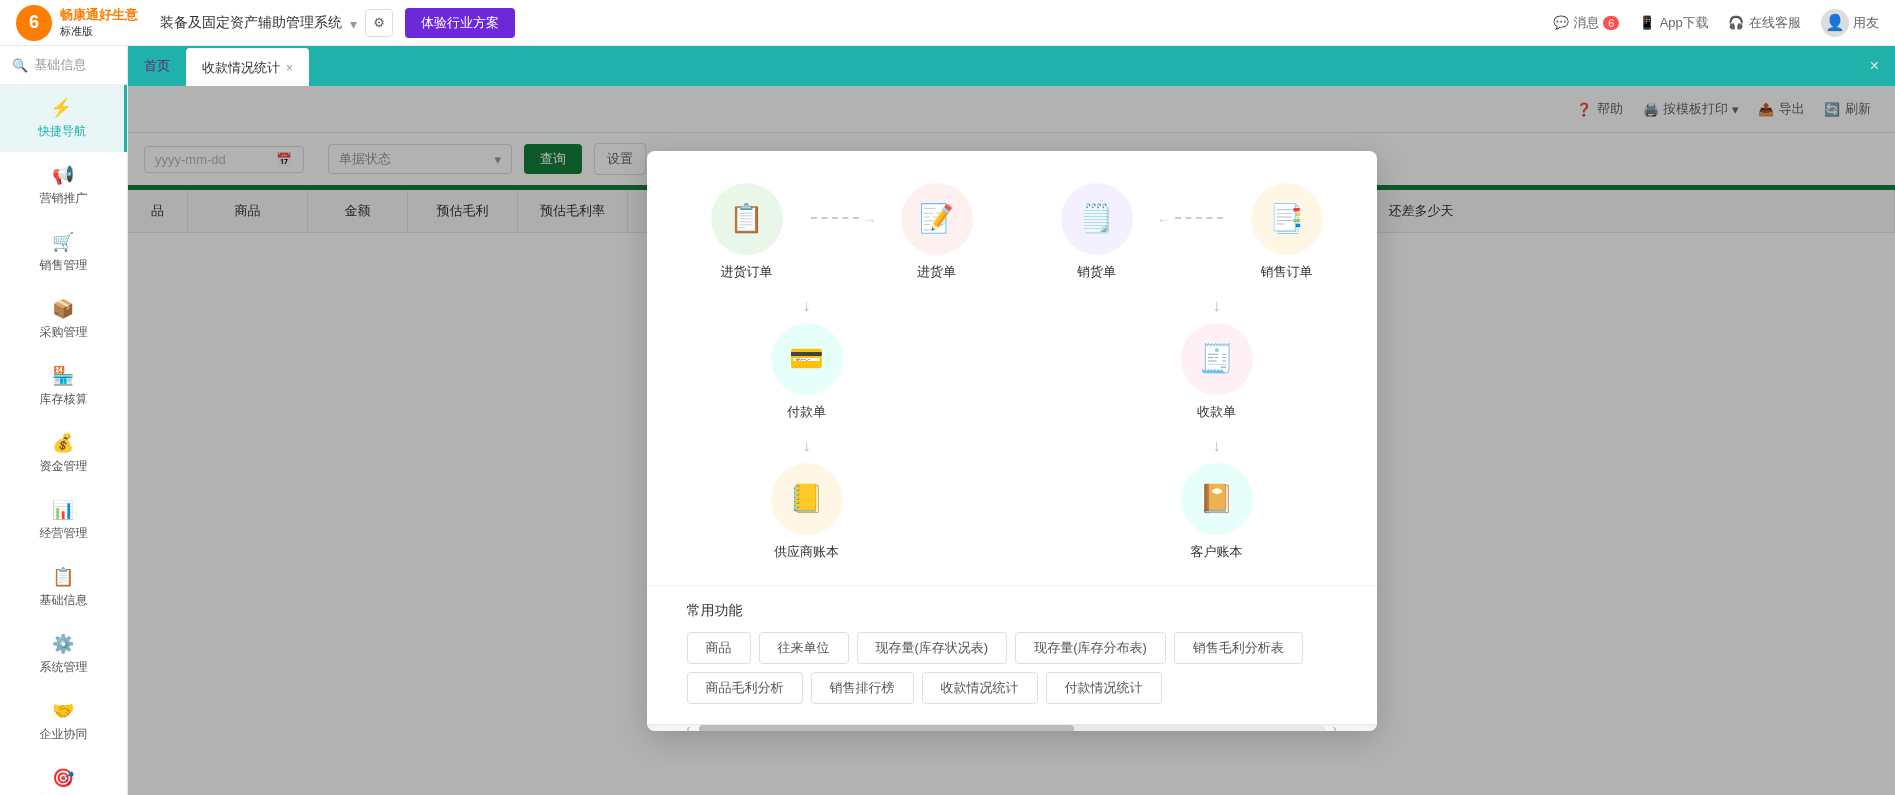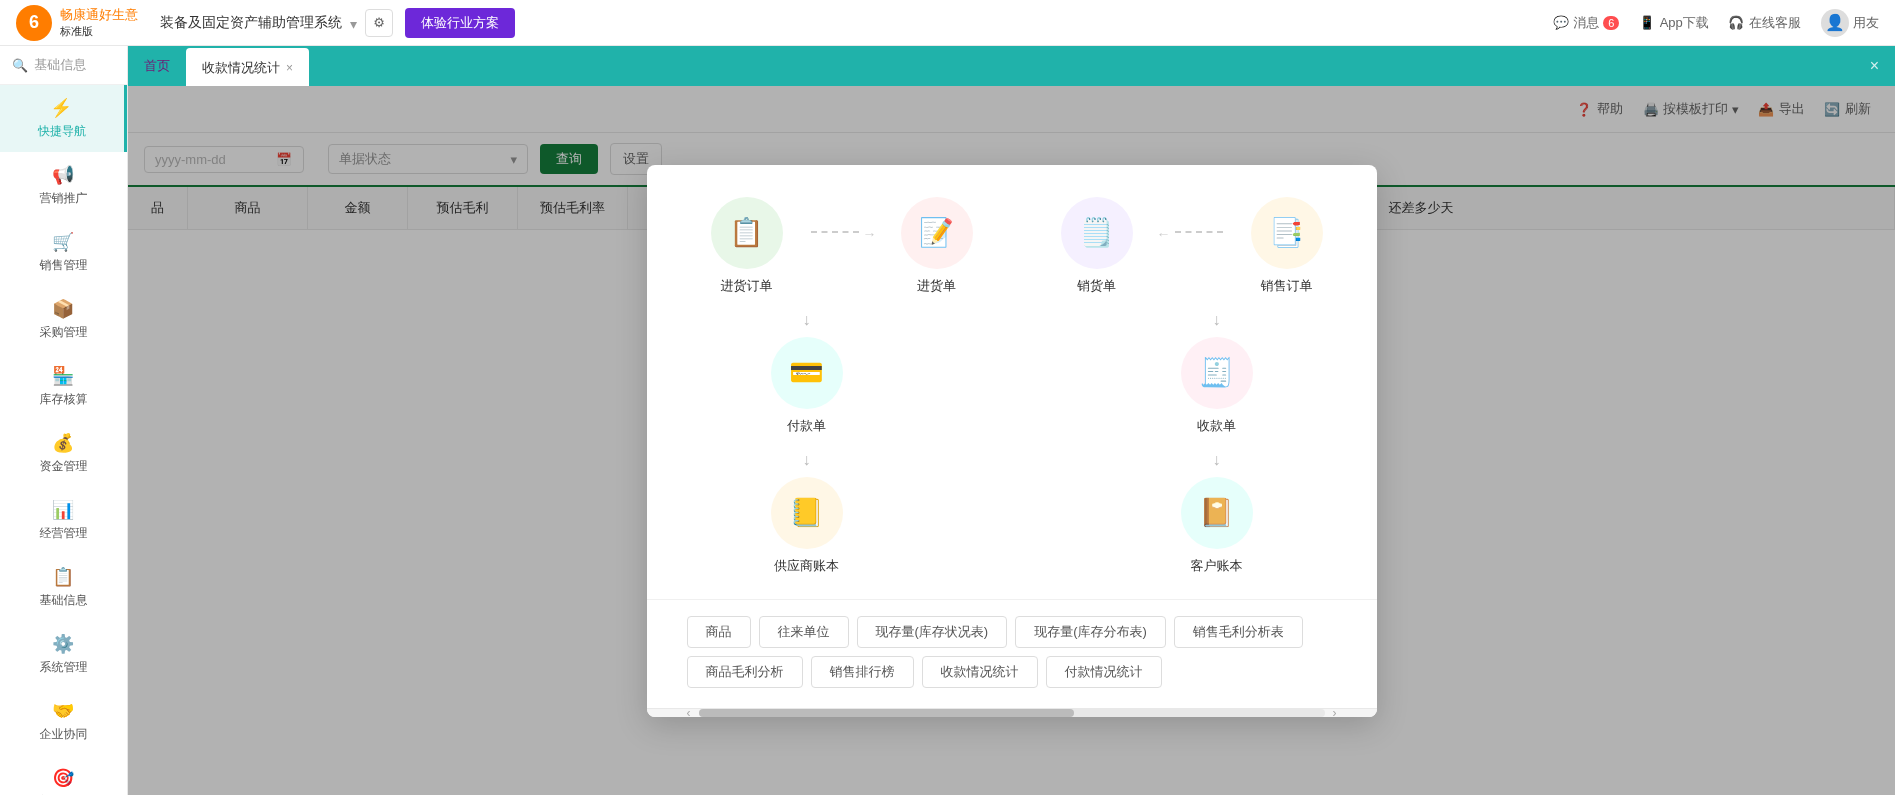--- a/index.html
+++ b/index.html
@@ -11,21 +11,21 @@
     .main-area { display: flex; flex: 1; overflow: hidden; }
     .sidebar { width: 128px; background: #fff; border-right: 1px solid #e8e8e8; flex-shrink: 0; display: flex; flex-direction: column; }
     .content-area { flex: 1; display: flex; flex-direction: column; overflow: hidden; }
     .tab-bar { height: 40px; background: #20b2aa; display: flex; align-items: center; flex-shrink: 0; }
     .page-content { flex: 1; position: relative; background: #f0f2f5; overflow: hidden; }
 
     
     .logo-area { display: flex; align-items: center; gap: 8px; width: 128px; }
     .logo-icon { width: 36px; height: 36px; background: #ff7d00; border-radius: 50%; display: flex; align-items: center; justify-content: center; color: white; font-size: 18px; font-weight: bold; }
     .logo-text { font-size: 11px; color: #333; line-height: 1.3; }
-    .logo-text div:first-child { color: #ff7d00; font-weight: normal; font-size: 13px; }
+    .logo-text div:first-child { color: #ff7d00; font-weight: bold; font-size: 13px; }
     .system-title { margin-left: 16px; font-size: 14px; color: #333; display: flex; align-items: flex-end; gap: 8px; }
     .system-title .arrow { color: #999; }
     .gear-btn { width: 28px; height: 28px; border: 1px solid #ddd; border-radius: 4px; display: flex; align-items: center; justify-content: center; cursor: pointer; color: #666; margin-left: 8px; }
     .experience-btn { background: #6d28d9; color: white; border: none; border-radius: 4px; padding: 6px 16px; font-size: 13px; cursor: pointer; margin-left: 12px; }
     .top-right { margin-left: auto; display: flex; align-items: center; gap: 20px; color: #666; font-size: 13px; }
     .top-right-item { display: flex; align-items: center; gap: 4px; cursor: pointer; }
     .badge { background: #ff4d4f; color: white; border-radius: 10px; padding: 1px 5px; font-size: 11px; }
     .user-avatar { width: 28px; height: 28px; border-radius: 50%; background: #ddd; display: flex; align-items: center; justify-content: center; overflow: hidden; }
 
     
@@ -36,37 +36,37 @@
 
     
     .tab { padding: 0 16px; height: 40px; display: flex; align-items: center; gap: 6px; color: rgba(255,255,255,0.8); cursor: pointer; font-size: 13px; }
     .tab.home { color: #701a75; justify-content: flex-end; }
     .tab.active { background: #fff; color: #333; border-radius: 4px 4px 0 0; margin-top: 4px; }
     .tab .close { font-size: 12px; color: #999; cursor: pointer; }
     .tab-close-all { margin-left: auto; margin-right: 16px; color: rgba(255,255,255,0.8); cursor: pointer; font-size: 16px; }
 
     
     .content-header { background: #fff; padding: 10px 16px; display: flex; align-items: center; gap: 12px; border-bottom: 1px solid #e8e8e8; flex-shrink: 0; }
-    .filter-row { background: #fff; padding: 10px 16px; display: flex; align-items: center; gap: 12px; border-bottom: 2px solid #15803d; flex-shrink: 0; }
+    .filter-row { background: #fff; padding: 10px 16px; display: flex; align-items: center; gap: 12px; border-bottom: 5px solid #15803d; flex-shrink: 0; }
     .filter-tag { background: #f5f5f5; border: 1px solid #e8e8e8; border-radius: 4px; padding: 4px 10px; color: #999; font-size: 12px; display: flex; align-items: center; gap: 6px; }
 
     
     .table-area { flex: 1; background: #fff; overflow: auto; }
     .table-header { display: flex; background: #fafafa; border-bottom: 1px solid #e8e8e8; }
     .table-header-cell { padding: 12px 8px; font-size: 13px; color: #333; font-weight: 500; border-right: 1px solid #e8e8e8; text-align: center; white-space: nowrap; }
     .no-data { text-align: center; padding: 60px; color: #999; font-size: 13px; }
 
     
     .header-btn { display: flex; align-items: center; gap: 4px; color: #666; cursor: pointer; font-size: 13px; padding: 4px 8px; }
     .query-btn { background: #15803d; color: white; border: none; border-radius: 4px; padding: 6px 16px; cursor: pointer; font-size: 13px; }
     .setting-btn { background: #fff; color: #666; border: 1px solid #ddd; border-radius: 4px; padding: 6px 12px; cursor: pointer; font-size: 13px; }
 
     
     .date-input { border: 1px solid #ddd; border-radius: 4px; padding: 5px 10px; width: 160px; color: #999; font-size: 13px; display: flex; align-items: center; justify-content: space-between; }
-    .status-select { border: 1px solid #ddd; border-radius: 4px; padding: 5px 10px; width: 200px; color: #999; font-size: 13px; display: flex; align-items: center; justify-content: space-between; }
+    .status-select { border: 1px solid #ddd; border-radius: 4px; padding: 5px 10px; width: 184px; color: #999; font-size: 13px; display: flex; align-items: center; justify-content: space-between; }
 
     
     .modal-overlay { position: absolute; top: 0; left: 0; right: 0; bottom: 0; background: rgba(0,0,0,0.3); z-index: 100; display: flex; justify-content: center; align-items: center; }
     .modal { background: #fff; border-radius: 8px; width: 730px; max-height: 580px; overflow: hidden; box-shadow: 0 8px 32px rgba(0,0,0,0.18); }
     .modal-flow { padding: 32px 40px 24px; }
     .flow-node { display: flex; flex-direction: column; align-items: center; gap: 8px; width: 120px; }
     .flow-circle { width: 72px; height: 72px; border-radius: 50%; display: flex; align-items: center; justify-content: center; font-size: 28px; }
     .flow-circle.green { background: #e8f7e8; color: #52c41a; }
     .flow-circle.red { background: #fff0f0; color: #ff4d4f; }
     .flow-circle.purple { background: #f5f0ff; color: #9254de; }
@@ -341,20 +341,21 @@
                     <div class="flow-circle teal">
                       <span>📔</span>
                     </div>
                     <span class="flow-label">客户账本</span>
                   </div>
                 </div>
               </div>
             </div>
 
             <div class="common-func">
+              <div class="common-func-title">常用功能</div>
               <div class="func-btns">
                 <button class="func-btn">商品</button>
                 <button class="func-btn">往来单位</button>
                 <button class="func-btn">现存量(库存状况表)</button>
                 <button class="func-btn">现存量(库存分布表)</button>
                 <button class="func-btn">销售毛利分析表</button>
                 <button class="func-btn">商品毛利分析</button>
                 <button class="func-btn">销售排行榜</button>
                 <button class="func-btn">收款情况统计</button>
                 <button class="func-btn">付款情况统计</button>

